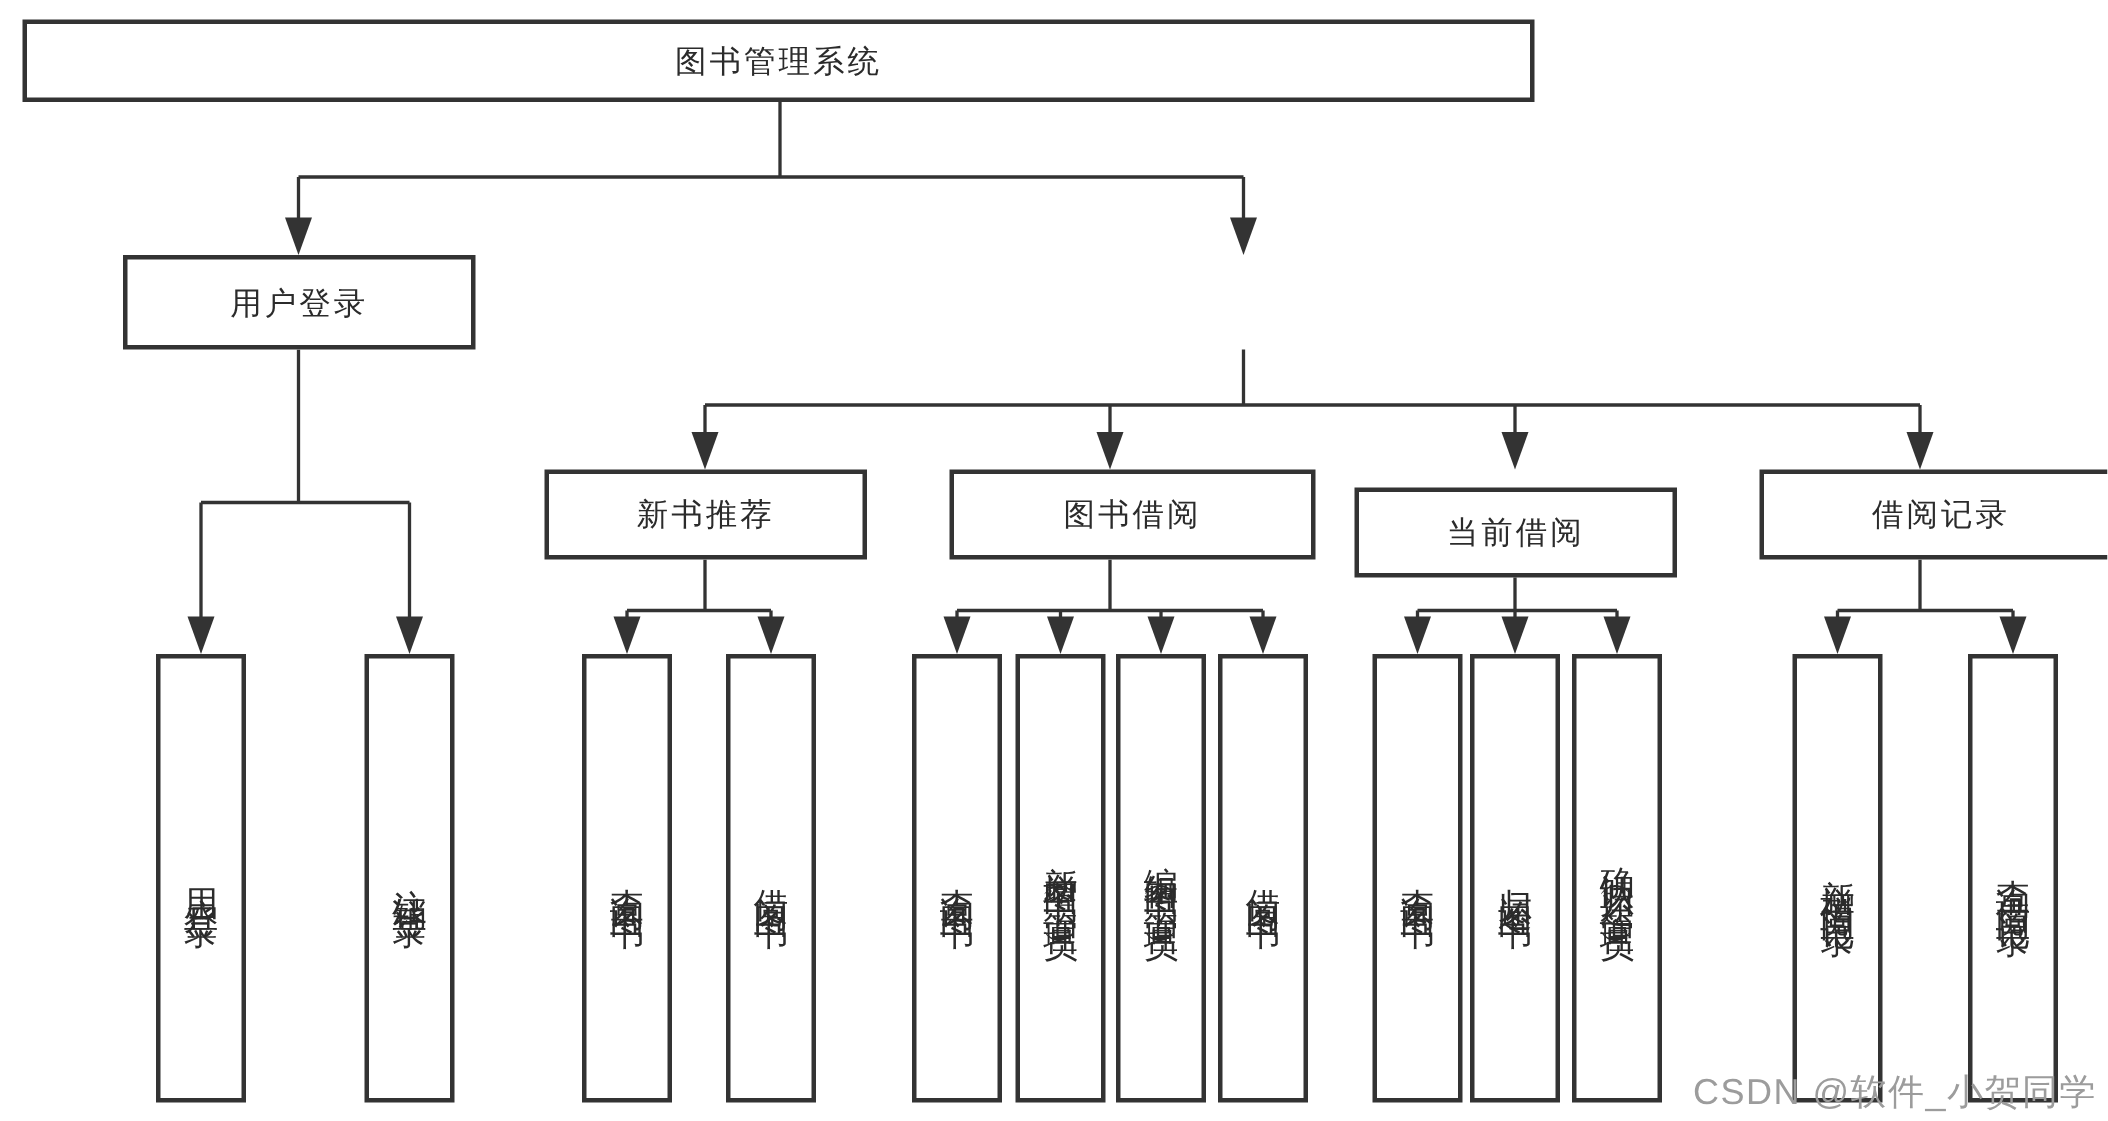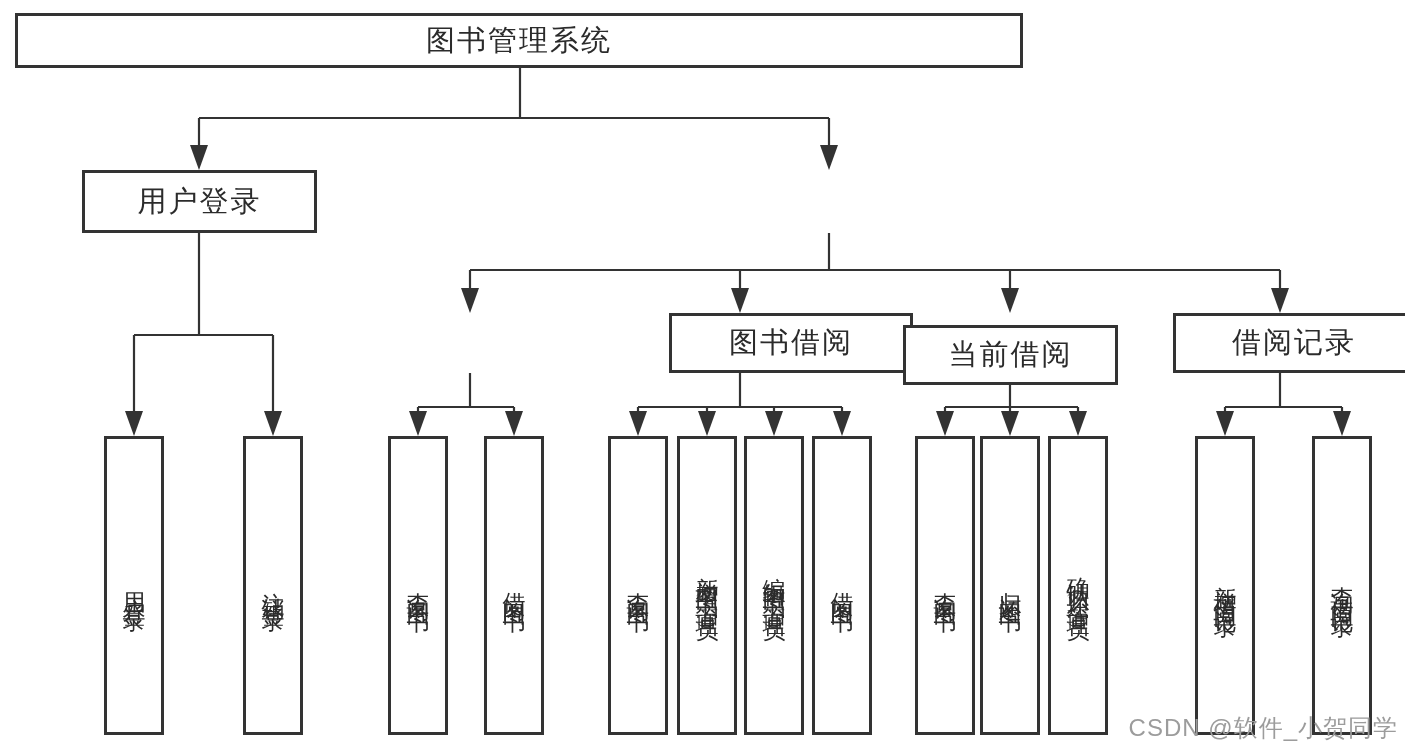--- a/index.html
+++ b/index.html
@@ -26,42 +26,42 @@
     border: 3px solid #333333;
     background: #ffffff;
     display: flex;
     align-items: center;
     justify-content: center;
     color: #2b2b2b;
     z-index: 2;
   }
 
   .hlabel {
-    font-size: 29px;
+    font-size: 21px;
     letter-spacing: 2px;
     white-space: nowrap;
   }
 
   .vlabel {
     writing-mode: vertical-rl;
     text-orientation: mixed;
     font-size: 23px;
     line-height: 1;
     letter-spacing: 6px;
     white-space: nowrap;
   }
 
   
   #root-node        { left: 15px;   top: 13px;  width: 1008px; height: 55px; }
 
   #branch-user-login      { left: 82px;  top: 170px; width: 235px; height: 63px; }
   #branch-book-management { left: 712px; top: 170px; width: 235px; height: 63px; }
 
   #section-new-book-recommend { left: 363px;  top: 313px; width: 215px; height: 60px; }
-  #section-book-borrow        { left: 633px;  top: 313px; width: 244px; height: 60px; margin-left: 36px; }
+  #section-book-borrow        { left: 633px;  top: 313px; width: 244px; height: 60px; }
   #section-current-borrow     { left: 903px;  top: 313px; width: 215px; height: 60px; margin-top: 12px; }
   #section-borrow-records     { left: 1173px; top: 313px; width: 242px; height: 60px; }
 
   .leaf { top: 436px; width: 60px; height: 299px; }
   #leaf-user-login     { left: 104px; }
   #leaf-logout         { left: 243px; }
   #leaf-nb-query       { left: 388px; }
   #leaf-nb-borrow      { left: 484px; }
   #leaf-bb-query       { left: 608px; }
   #leaf-bb-add         { left: 677px; }
@@ -130,20 +130,23 @@
   </svg>
 
   <div class="box" id="root-node">
     <span class="hlabel">图书管理系统</span>
   </div>
 
   <div class="box" id="branch-user-login">
     <span class="hlabel">用户登录</span>
   </div>
 
+  <div class="box" id="section-new-book-recommend">
+    <span class="hlabel">新书推荐</span>
+  </div>
   <div class="box" id="section-book-borrow">
     <span class="hlabel">图书借阅</span>
   </div>
   <div class="box" id="section-current-borrow">
     <span class="hlabel">当前借阅</span>
   </div>
   <div class="box" id="section-borrow-records">
     <span class="hlabel">借阅记录</span>
   </div>
 

